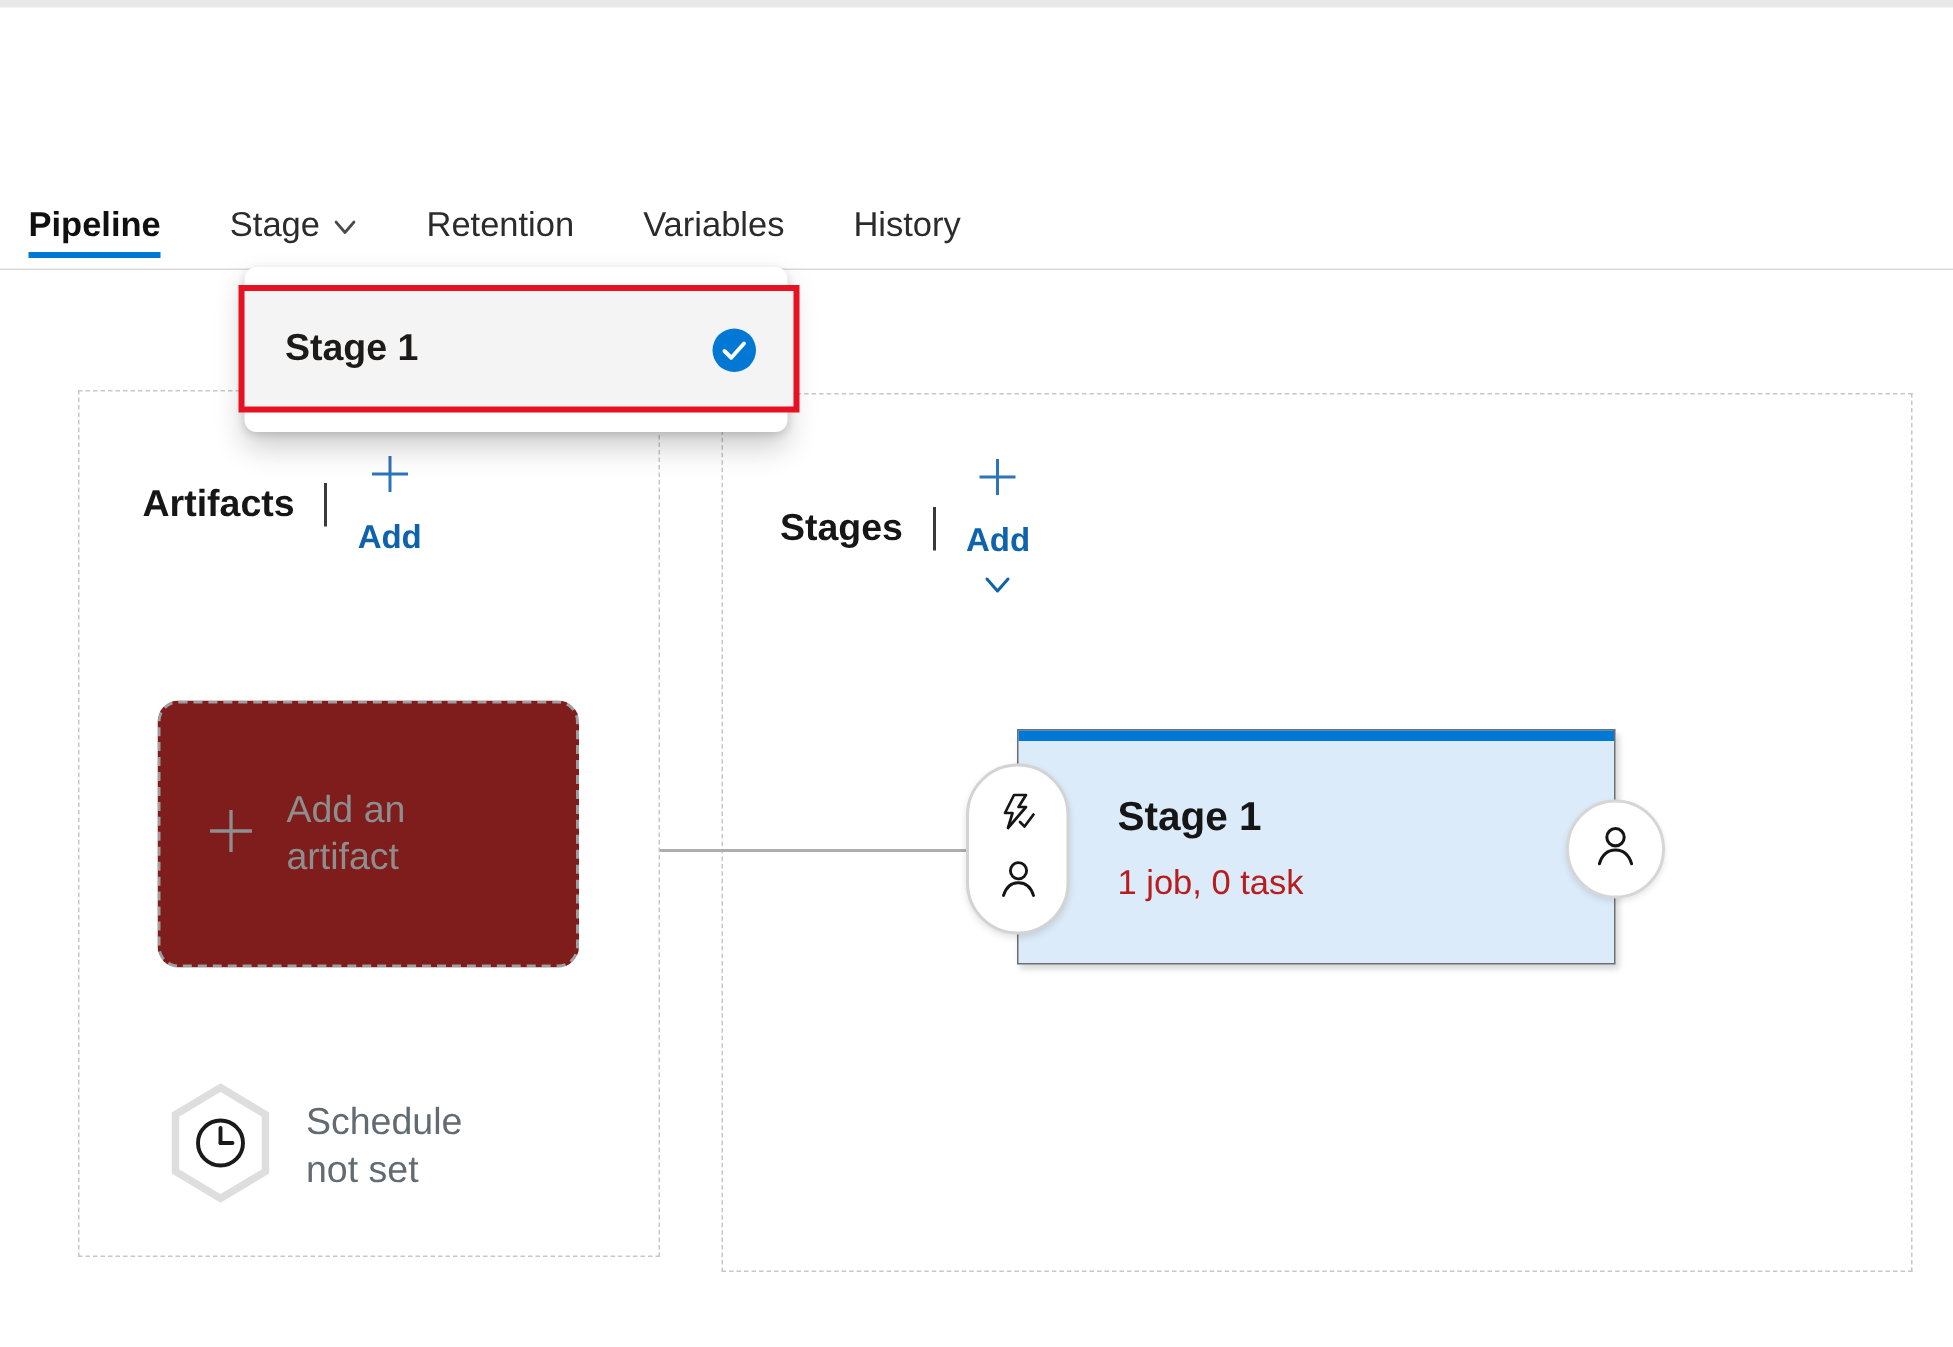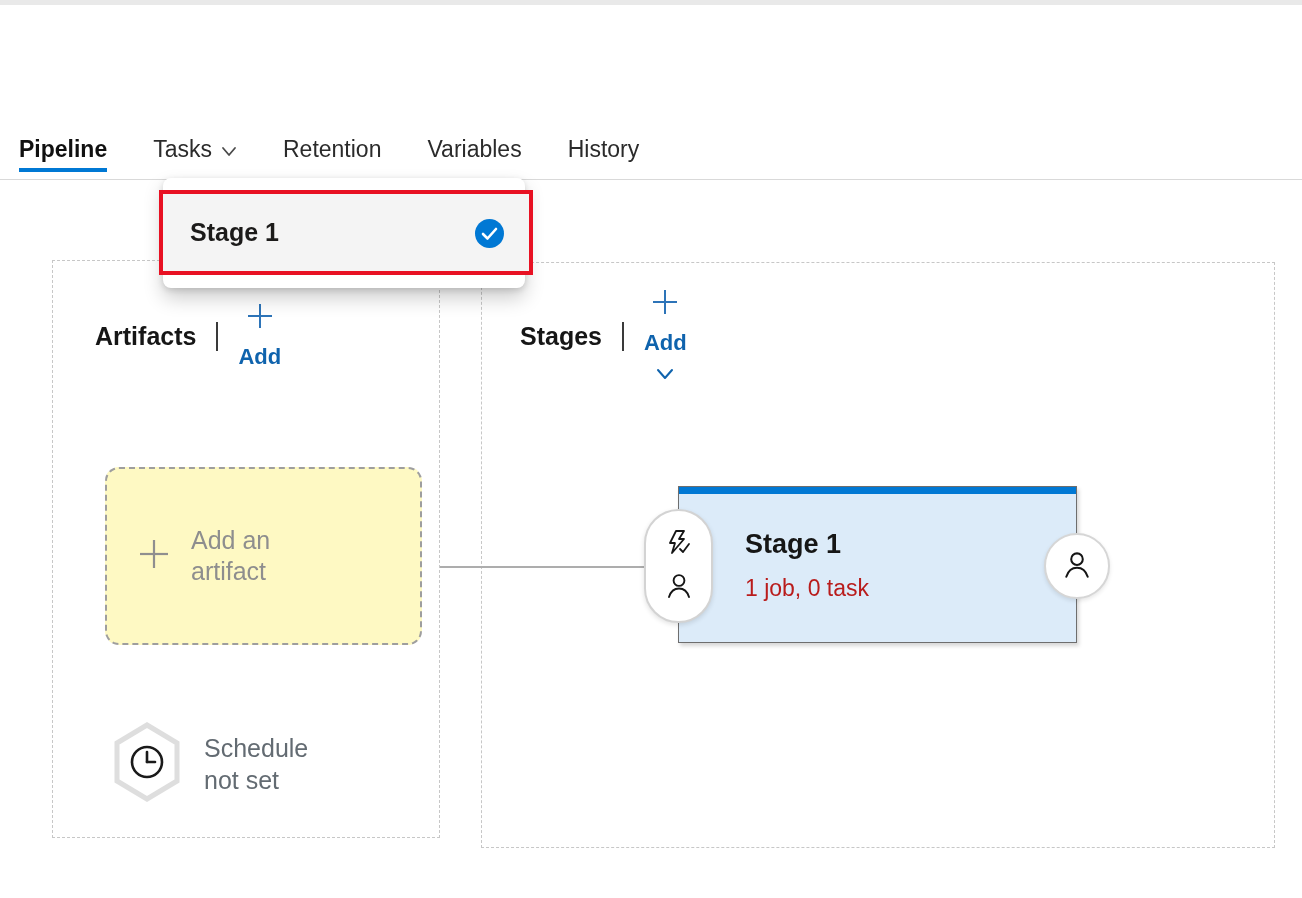--- a/index.html
+++ b/index.html
@@ -22,28 +22,28 @@
   .tab.active::after { content:""; position:absolute; left:0; right:0; bottom:8px; height:4px; background:#0078d4; }
   .tabline { position:absolute; top:179px; left:0; width:1302px; height:1px; background:#d9d9d9; }
 
   
   .panel { position:absolute; border:1px dashed #c7c7c7; background:transparent; }
   .panel.artifacts { left:52px; top:260px; width:388px; height:578px; }
   .panel.stages { left:481px; top:262px; width:794px; height:586px; }
 
   .panel-header { position:absolute; display:flex; align-items:center; gap:20px; height:40px; }
   .panel-header.ah { left:95px; top:316px; }
-  .panel-header.sh { left:520px; top:316px; }
+  .panel-header.sh { left:520px; top:332px; }
   .panel-title { font-size:25px; font-weight:700; color:#161616; }
   .hdr-divider { width:2px; height:29px; background:#3a3a3a; }
   .add-btn { display:flex; align-items:center; gap:10px; cursor:pointer;flex-direction:column; }
   .add-btn .lbl { font-size:22px; font-weight:700; color:#0f63ad; }
 
   
-  .artifact-box { position:absolute; left:105px; top:467px; width:317px; height:178px; background:#fef9c3;
+  .artifact-box { position:absolute; left:105px; top:467px; width:281px; height:178px; background:#7f1d1d;
     border:2px dashed #9e9e9e; border-radius:14px; display:flex; align-items:center; padding-left:30px; gap:20px; cursor:pointer; }
   .artifact-box .txt { width:140px; font-size:25px; color:#8e8e8e; line-height:31px; }
 
   
   .schedule { position:absolute; left:112px; top:722px; display:flex; align-items:flex-start; gap:22px; cursor:pointer; }
   .schedule .txt { width:130px; font-size:25px; color:#636b72; line-height:32px; padding-top:10px; }
 
   
   .connector { position:absolute; left:440px; top:566px; width:240px; height:2px; background:#adadad; }
 
@@ -77,21 +77,21 @@
 <div class="screen">
 
   <div class="topstrip"></div>
 
 
   <div class="tabs">
     <div class="tab active">
       <span>Pipeline</span>
     </div>
     <div class="tab">
-      <span>Tasks</span>
+      <span>Stage</span>
       <span>
         <svg width="16" height="11" viewBox="0 0 16 11">
             <polyline points="2,2 8,9 14,2" fill="none" stroke="#4a4a4a" stroke-width="1.8" stroke-linecap="round" stroke-linejoin="round"></polyline>
           </svg>
       </span>
     </div>
     <div class="tab">
       <span>Retention</span>
     </div>
     <div class="tab">

